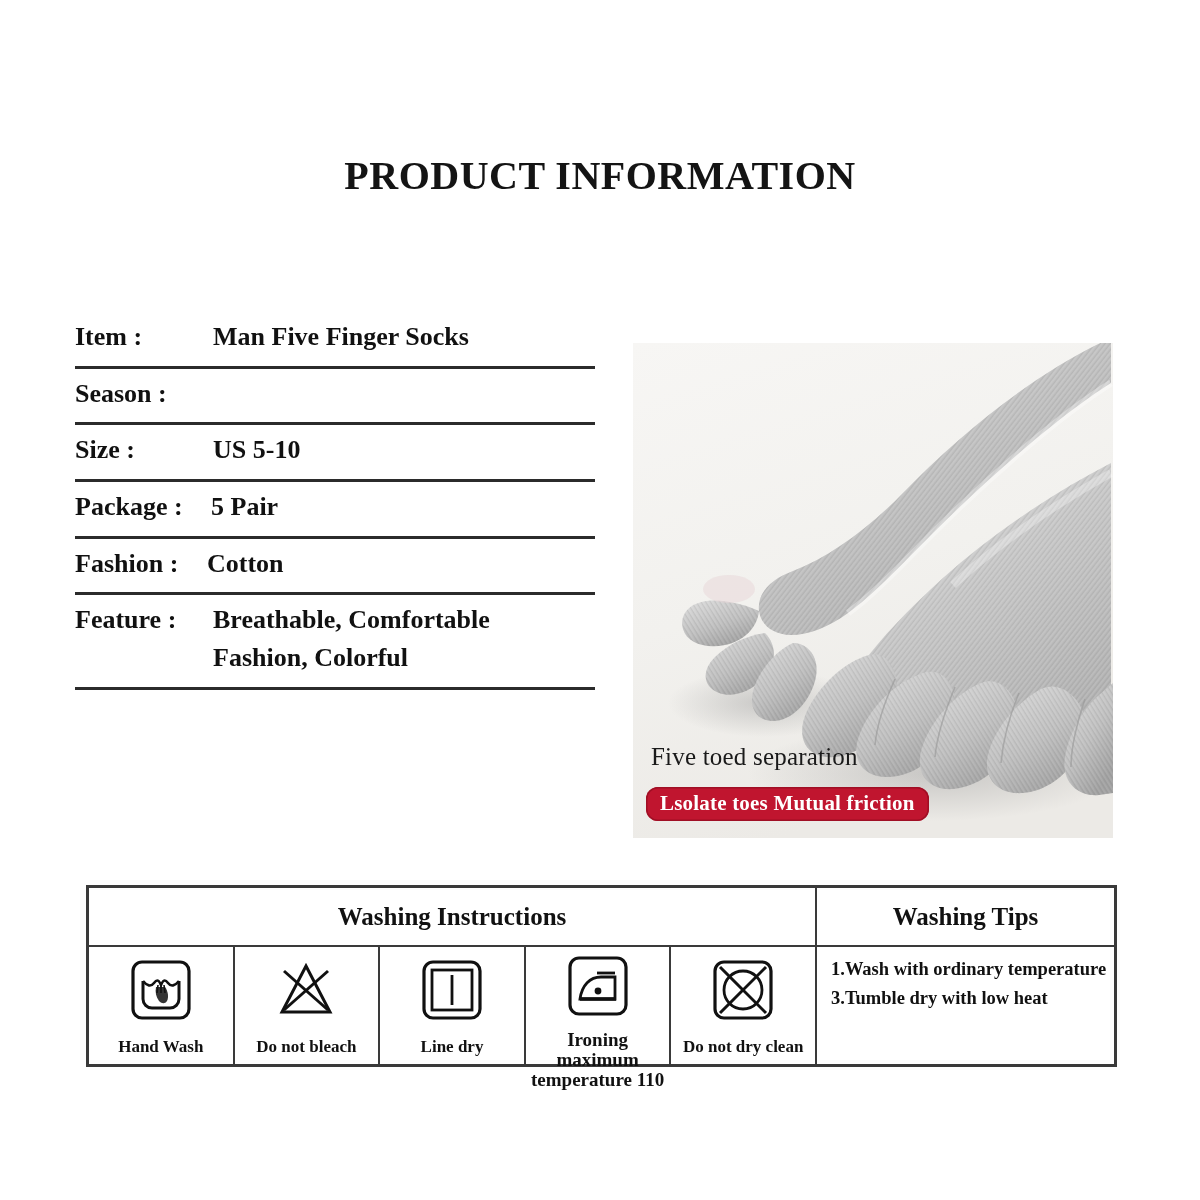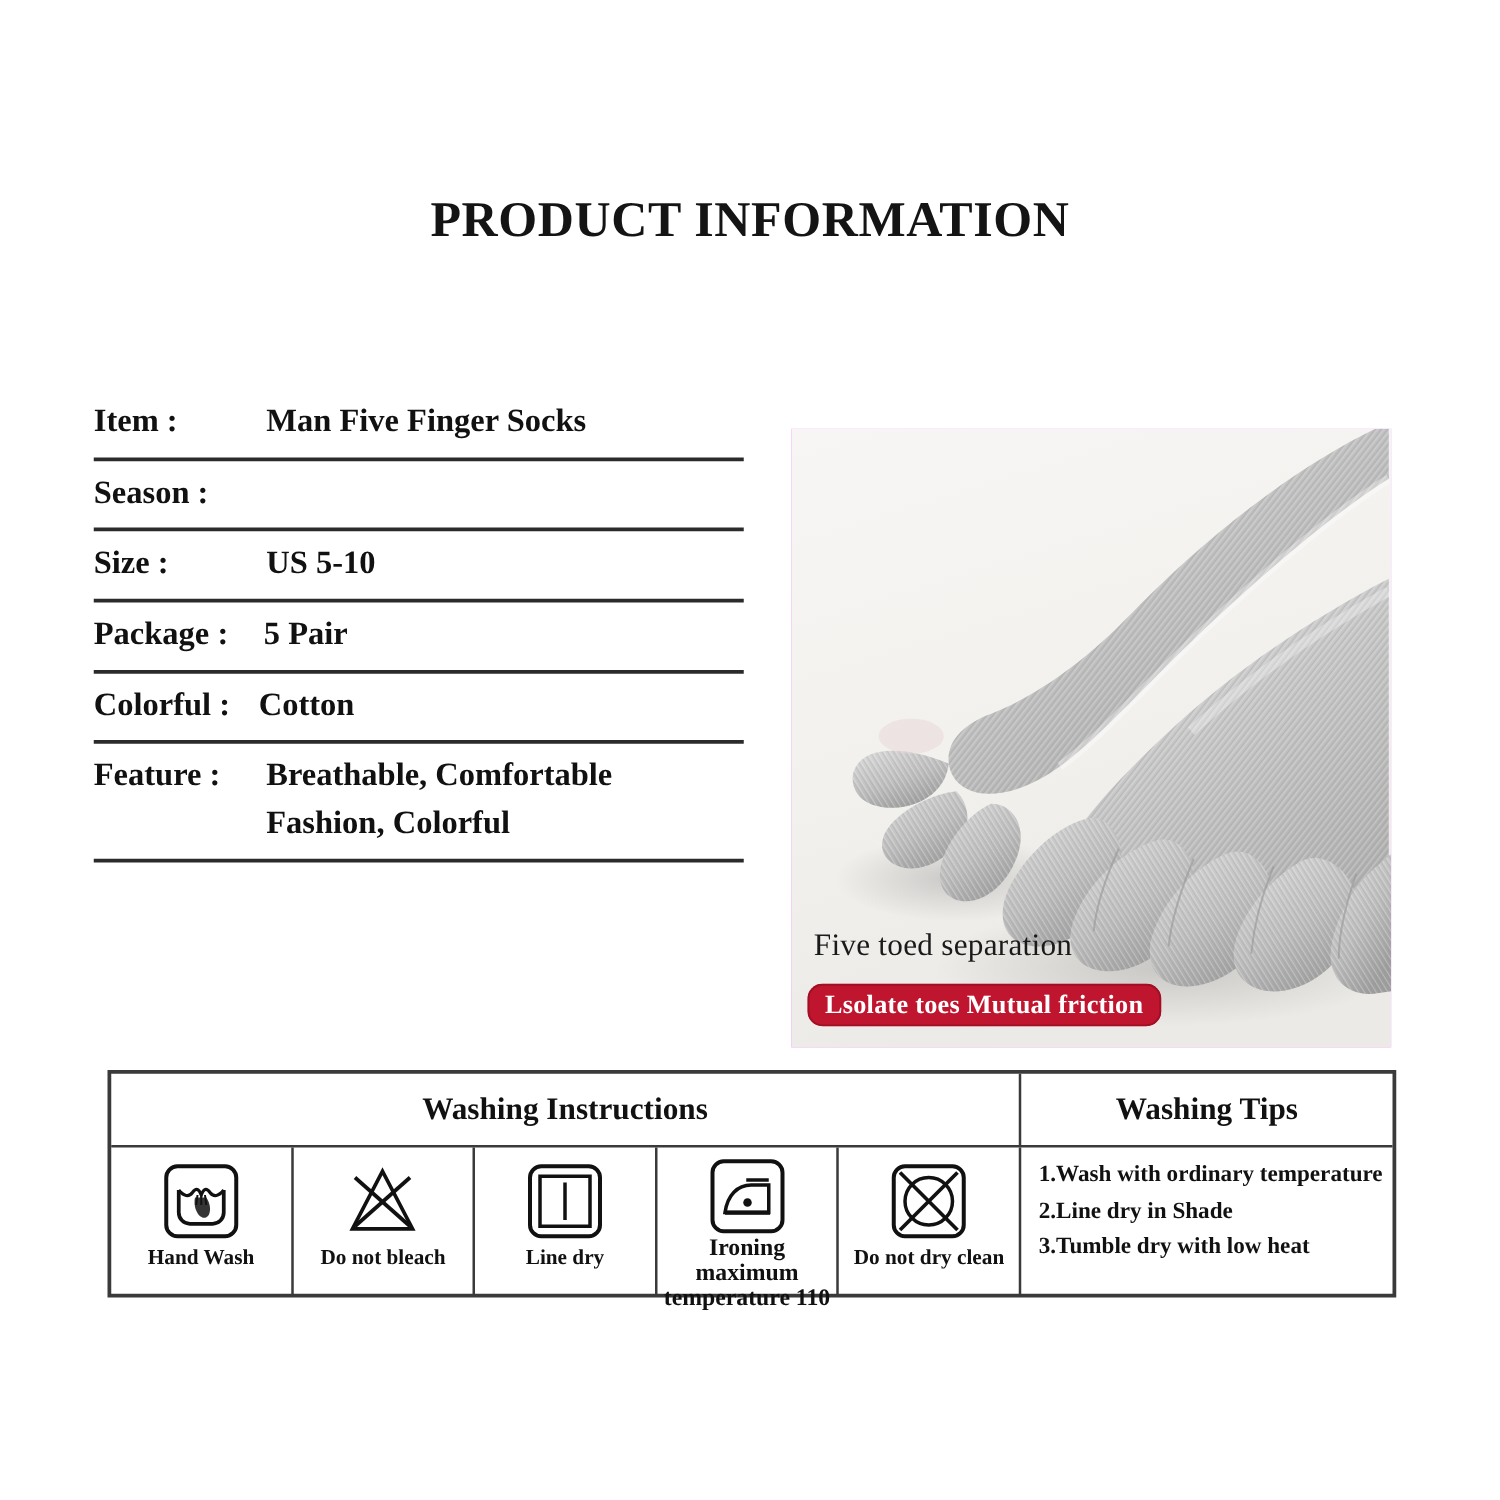--- a/index.html
+++ b/index.html
@@ -105,21 +105,21 @@
     border-radius: 12px;
     letter-spacing: 0.2px;
     z-index: 6;
     box-shadow: 0 0 0 1.5px #a00f25 inset;
   }
 
   
   .wash-table {
     position: absolute;
     left: 86px;
-    top: 856px;
+    top: 885px;
     width: 1031px;
     height: 182px;
     border: 3px solid #3a3a3a;
     box-sizing: border-box;
     background: #ffffff;
   }
   .wash-header {
     display: flex;
     height: 57px;
     border-bottom: 2px solid #3a3a3a;
@@ -166,21 +166,21 @@
     display: flex;
     align-items: center;
     justify-content: center;
   }
   .sym-cell .sym-label {
     font-size: 17px;
     font-weight: bold;
     text-align: center;
     line-height: 1.05;
     color: #111111;
-    margin-top: 1px;
+    margin-top: 13px;
     white-space: pre-line;
   }
   .sym-cell.iron .sym-label { font-size: 19px; }
 
   .wash-tips {
     flex: 1 1 auto;
     padding: 8px 0 0 14px;
     box-sizing: border-box;
   }
   .tip-line {
@@ -217,21 +217,21 @@
   </div>
 
   <div class="spec-row package">
     <div class="spec-label">Package :</div>
     <div class="spec-value">
       <span>5 Pair</span>
     </div>
   </div>
 
   <div class="spec-row material">
-    <div class="spec-label">Colorful :</div>
+    <div class="spec-label">Fashion :</div>
     <div class="spec-value">
       <span>Cotton</span>
     </div>
   </div>
 
   <div class="spec-row">
     <div class="spec-label">Feature :</div>
     <div class="spec-value">
       <span>Breathable, Comfortable</span>
       <span class="line2">Fashion, Colorful</span>
@@ -447,18 +447,17 @@
             <line x1="54" y1="8" x2="8" y2="54" stroke="#111111" stroke-width="3"></line>
           </svg>
         </div>
         <div class="sym-label">Do not dry clean</div>
       </div>
 
     </div>
 
     <div class="wash-tips">
       <div class="tip-line">1.Wash with ordinary temperature</div>
-      <div class="tip-line">2.Line dry in Shade</div>
       <div class="tip-line">3.Tumble dry with low heat</div>
     </div>
 
   </div>
 </div>
 
 </body></html>

